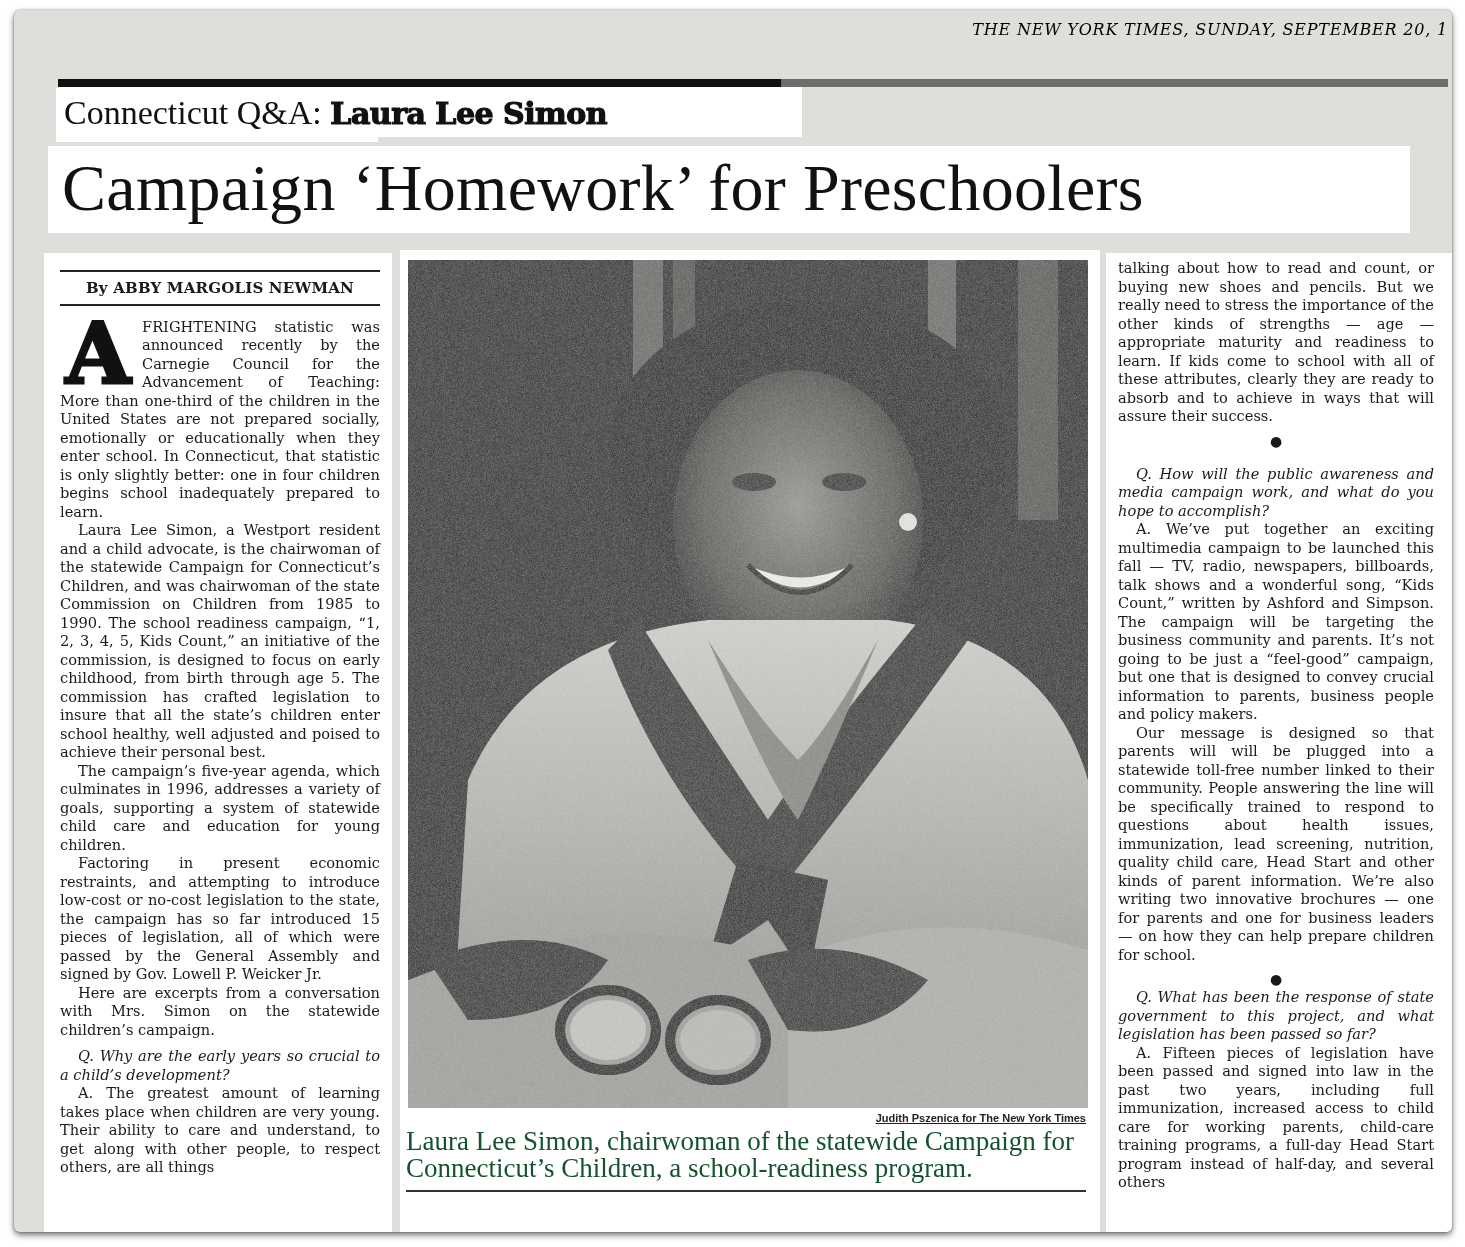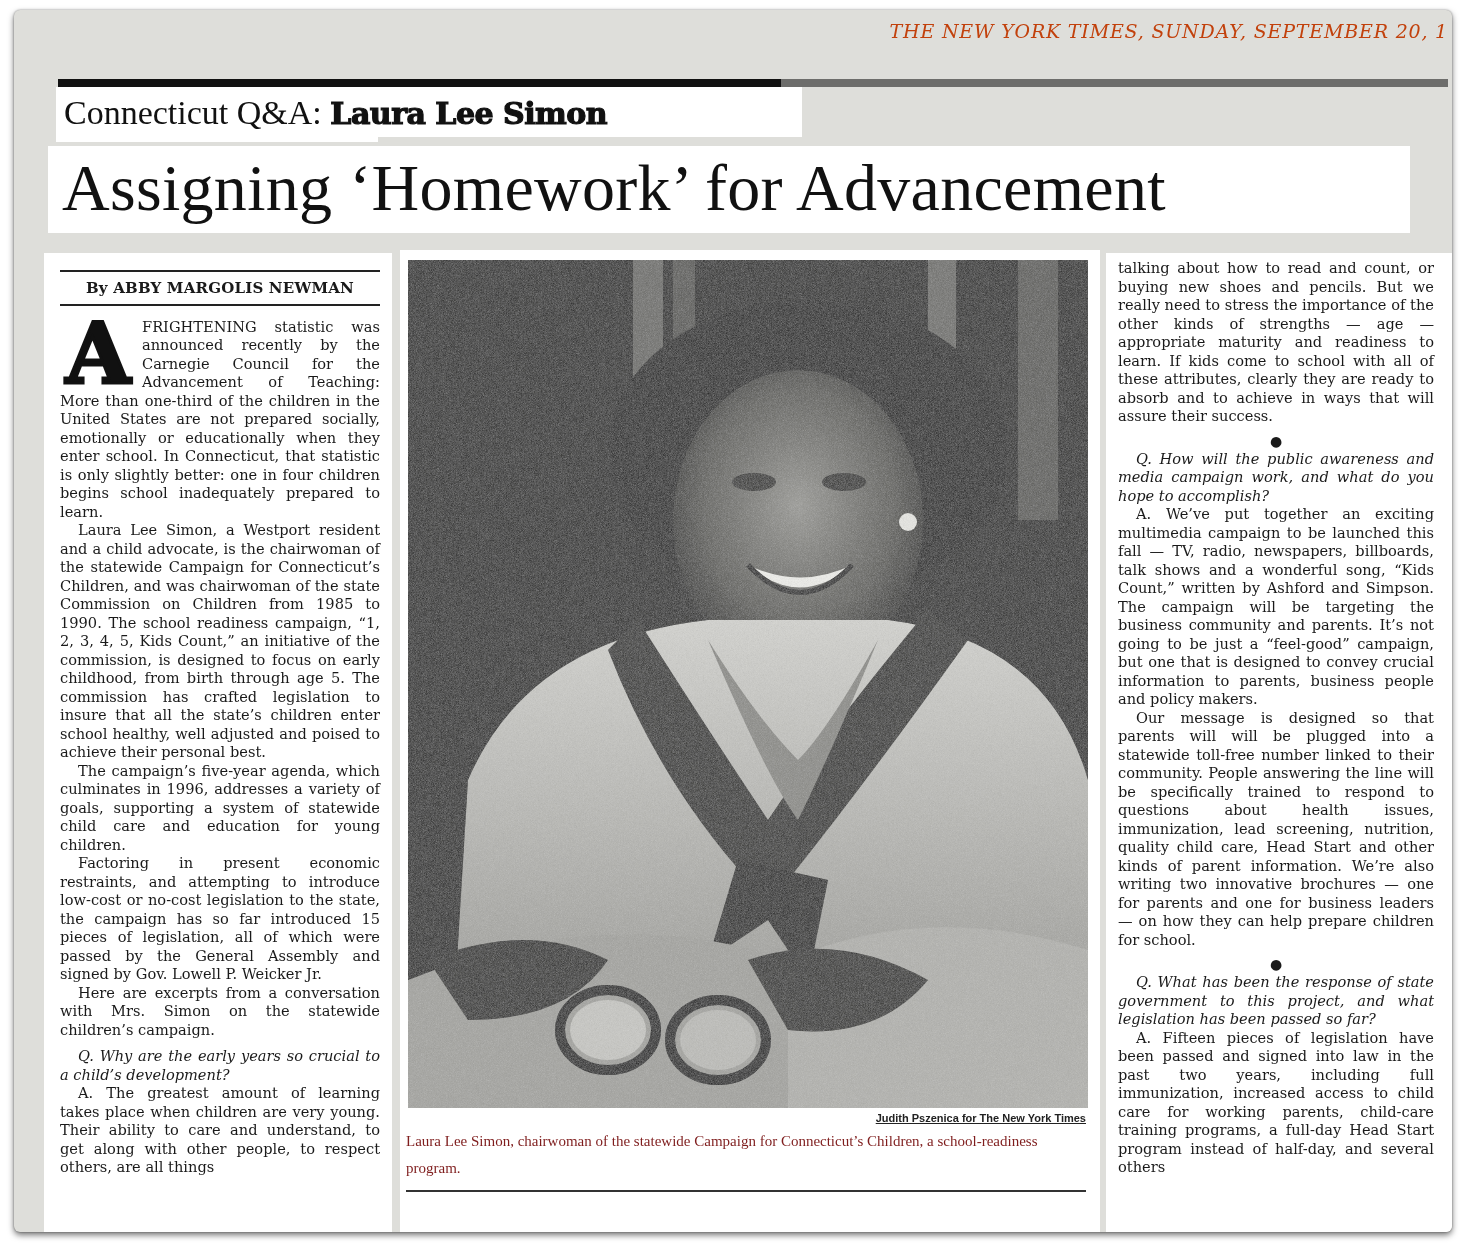--- a/index.html
+++ b/index.html
@@ -8,21 +8,21 @@
     font-family:"DejaVu Serif", serif;
   }
   .page {
     position:absolute; left:14px; top:10px; width:1438px; height:1222px;
     background:#dededa; border-radius:6px;
     box-shadow:0 3px 6px rgba(0,0,0,0.55), 0 0 2px rgba(0,0,0,0.4);
     overflow:hidden;
   }
   .masthead {
     position:absolute; right:4px; top:10px; font-family:"DejaVu Serif", serif;
-    font-style:italic; font-size:19px; letter-spacing:0.8px; color:#c2410c;
+    font-style:italic; font-size:16px; letter-spacing:0.8px; color:#000000;
     white-space:nowrap;
   }
   .rule-top {
     position:absolute; left:44px; top:69px; width:1390px; height:8px;
     background:linear-gradient(to right,#111 0,#111 52%,#6d6d6b 52%,#6d6d6b 100%);
   }
   .kicker-box {
     position:absolute; left:42px; top:77px; width:746px; height:50px; background:#fff;
   }
   .kicker-box2 { position:absolute; left:42px; top:120px; width:322px; height:12px; background:#fff; }
@@ -67,40 +67,40 @@
   }
   .photo {
     position:absolute; left:8px; top:10px; width:680px; height:848px; background:#1a1a1a; overflow:hidden;
   }
   .credit {
     position:absolute; right:14px; top:862px; font-family:"Liberation Sans", sans-serif;
     font-weight:bold; font-size:11px; color:#222;text-decoration:underline;
   }
   .caption {
     position:absolute; left:6px; top:878px; width:670px; font-family:"Liberation Serif", serif;
-    font-size:15px; line-height:27px; color:#7f1d1d;
+    font-size:27px; line-height:27px; color:#14532d;
   }
   .caption-rule { position:absolute; left:6px; right:14px; top:940px; height:2px; background:#333; }
 </style>
 </head>
 <body>
 
 <div class="page">
 
   <div class="masthead">THE NEW YORK TIMES, SUNDAY, SEPTEMBER 20, 1</div>
   <div class="rule-top"></div>
 
   <div class="kicker-box"></div>
   <div class="kicker-box2"></div>
   <div class="kicker">
     <span>Connecticut Q&amp;A: </span><span class="name">Laura Lee Simon</span>
   </div>
 
   <div class="headline-box"></div>
-  <h1 class="headline" style="margin:0;font-weight:normal;">Assigning ‘Homework’ for Advancement</h1>
+  <h1 class="headline" style="margin:0;font-weight:normal;">Campaign ‘Homework’ for Preschoolers</h1>
 
   <div class="col col-left">
     <div class="byline-wrap">By ABBY MARGOLIS NEWMAN</div>
     <p class="noindent dropcap-para"><span class="dropcap">A</span><span>FRIGHTENING statistic was announced recently by the Carnegie Council for the Advancement of Teaching: More than one-third of the children in the United States are not prepared socially, emotionally or educationally when they enter school. In Connecticut, that statistic is only slightly better: one in four children begins school inadequately prepared to learn.</span></p>
     <p>Laura Lee Simon, a Westport resident and a child advocate, is the chairwoman of the statewide Campaign for Connecticut’s Children, and was chairwoman of the state Commission on Children from 1985 to 1990. The school readiness campaign, “1, 2, 3, 4, 5, Kids Count,” an initiative of the commission, is designed to focus on early childhood, from birth through age 5. The commission has crafted legislation to insure that all the state’s children enter school healthy, well adjusted and poised to achieve their personal best.</p>
     <p>The campaign’s five-year agenda, which culminates in 1996, addresses a variety of goals, supporting a system of statewide child care and education for young children.</p>
     <p>Factoring in present economic restraints, and attempting to introduce low-cost or no-cost legislation to the state, the campaign has so far introduced 15 pieces of legislation, all of which were passed by the General Assembly and signed by Gov. Lowell P. Weicker Jr.</p>
     <p>Here are excerpts from a conversation with Mrs. Simon on the statewide children’s campaign.</p>
     <p class="q">Q. Why are the early years so crucial to a child’s development?</p>
     <p>A. The greatest amount of learning takes place when children are very young. Their ability to care and understand, to get along with other people, to respect others, are all things</p>
@@ -167,21 +167,21 @@
       </svg>
     </div>
     <div class="credit">Judith Pszenica for The New York Times</div>
     <div class="caption">Laura Lee Simon, chairwoman of the statewide Campaign for Connecticut’s Children, a school-readiness program.</div>
     <div class="caption-rule"></div>
   </div>
 
   <div class="col col-right">
     <p class="noindent">talking about how to read and count, or buying new shoes and pencils. But we really need to stress the importance of the other kinds of strengths — age — appropriate maturity and readiness to learn. If kids come to school with all of these attributes, clearly they are ready to absorb and to achieve in ways that will assure their success.</p>
     <div class="bullet">●</div>
-    <p class="q" style="margin-top:2px">Q. How will the public awareness and media campaign work, and what do you hope to accomplish?</p>
+    <p class="q" style="margin-top:17px">Q. How will the public awareness and media campaign work, and what do you hope to accomplish?</p>
     <p>A. We’ve put together an exciting multimedia campaign to be launched this fall — TV, radio, newspapers, billboards, talk shows and a wonderful song, “Kids Count,” written by Ashford and Simpson. The campaign will be targeting the business community and parents. It’s not going to be just a “feel-good” campaign, but one that is designed to convey crucial information to parents, business people and policy makers.</p>
     <p>Our message is designed so that parents will will be plugged into a statewide toll-free number linked to their community. People answering the line will be specifically trained to respond to questions about health issues, immunization, lead screening, nutrition, quality child care, Head Start and other kinds of parent information. We’re also writing two innovative brochures — one for parents and one for business leaders — on how they can help prepare children for school.</p>
     <div class="bullet">●</div>
     <p class="q" style="margin-top:2px">Q. What has been the response of state government to this project, and what legislation has been passed so far?</p>
     <p>A. Fifteen pieces of legislation have been passed and signed into law in the past two years, including full immunization, increased access to child care for working parents, child-care training programs, a full-day Head Start program instead of half-day, and several others</p>
   </div>
 
 </div>
 
 </body></html>

